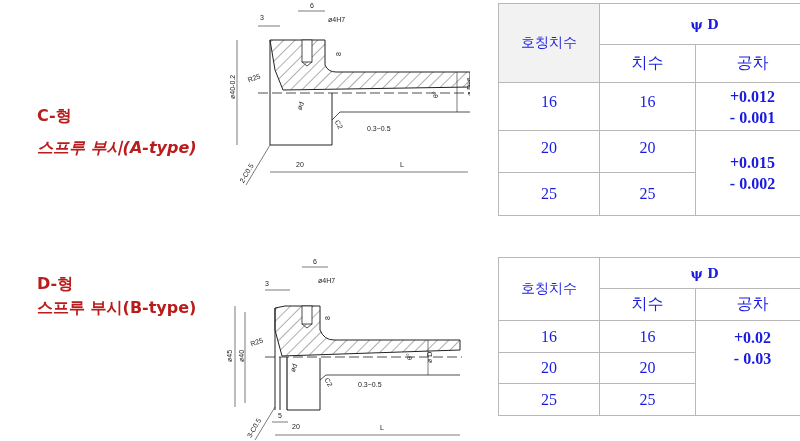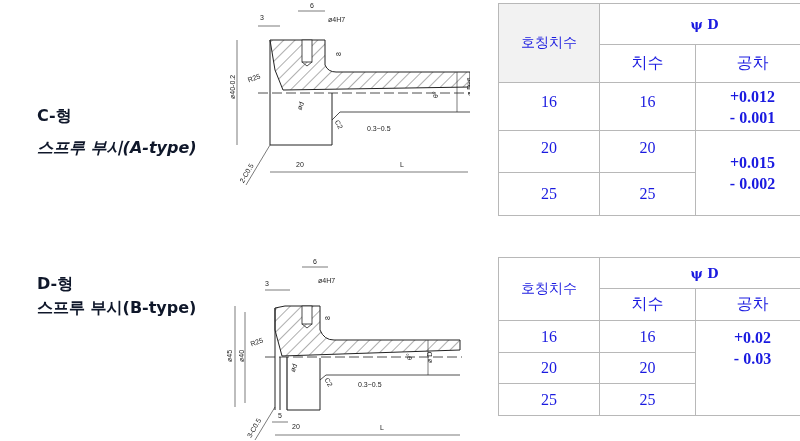--- a/index.html
+++ b/index.html
@@ -1,17 +1,17 @@
 <!DOCTYPE html>
 <html><head>
   <meta charset="utf-8">
   <style>
     * { margin: 0; padding: 0; box-sizing: border-box; }
     body { width: 800px; height: 441px; background: #ffffff; position: relative; overflow: hidden; font-family: "DejaVu Sans", sans-serif; }
-    .label { position: absolute; color: #0f172a; font-weight: bold; font-size: 16px; font-family: "DejaVu Sans", sans-serif; }
+    .label { position: absolute; color: #b91c1c; font-weight: bold; font-size: 16px; font-family: "DejaVu Sans", sans-serif; }
     .drawing { position: absolute; }
     table.spec { position: absolute; border-collapse: collapse; color: #1a1ae0; }
     table.spec td { border: 1px solid #b8b8b8; text-align: center; vertical-align: middle; }
     .hdr-main { font-family: "DejaVu Sans", sans-serif; font-size: 14px; font-weight: normal; }
     .hdr-main.gray { background: #f2f2f2; }
     .hdr-psi { font-family: "DejaVu Serif", serif; font-weight: bold; font-size: 13px; }
     .hdr-sub { font-family: "DejaVu Sans", sans-serif; font-size: 16px; }
     .num { font-family: "Liberation Serif", serif; font-weight: normal; font-size: 16px; }
     .tol { font-family: "Liberation Serif", serif; font-weight: bold; font-size: 16px; line-height: 21px; }
     .dim { font-family: "Liberation Sans", sans-serif; font-size: 7px; fill: #222; }

